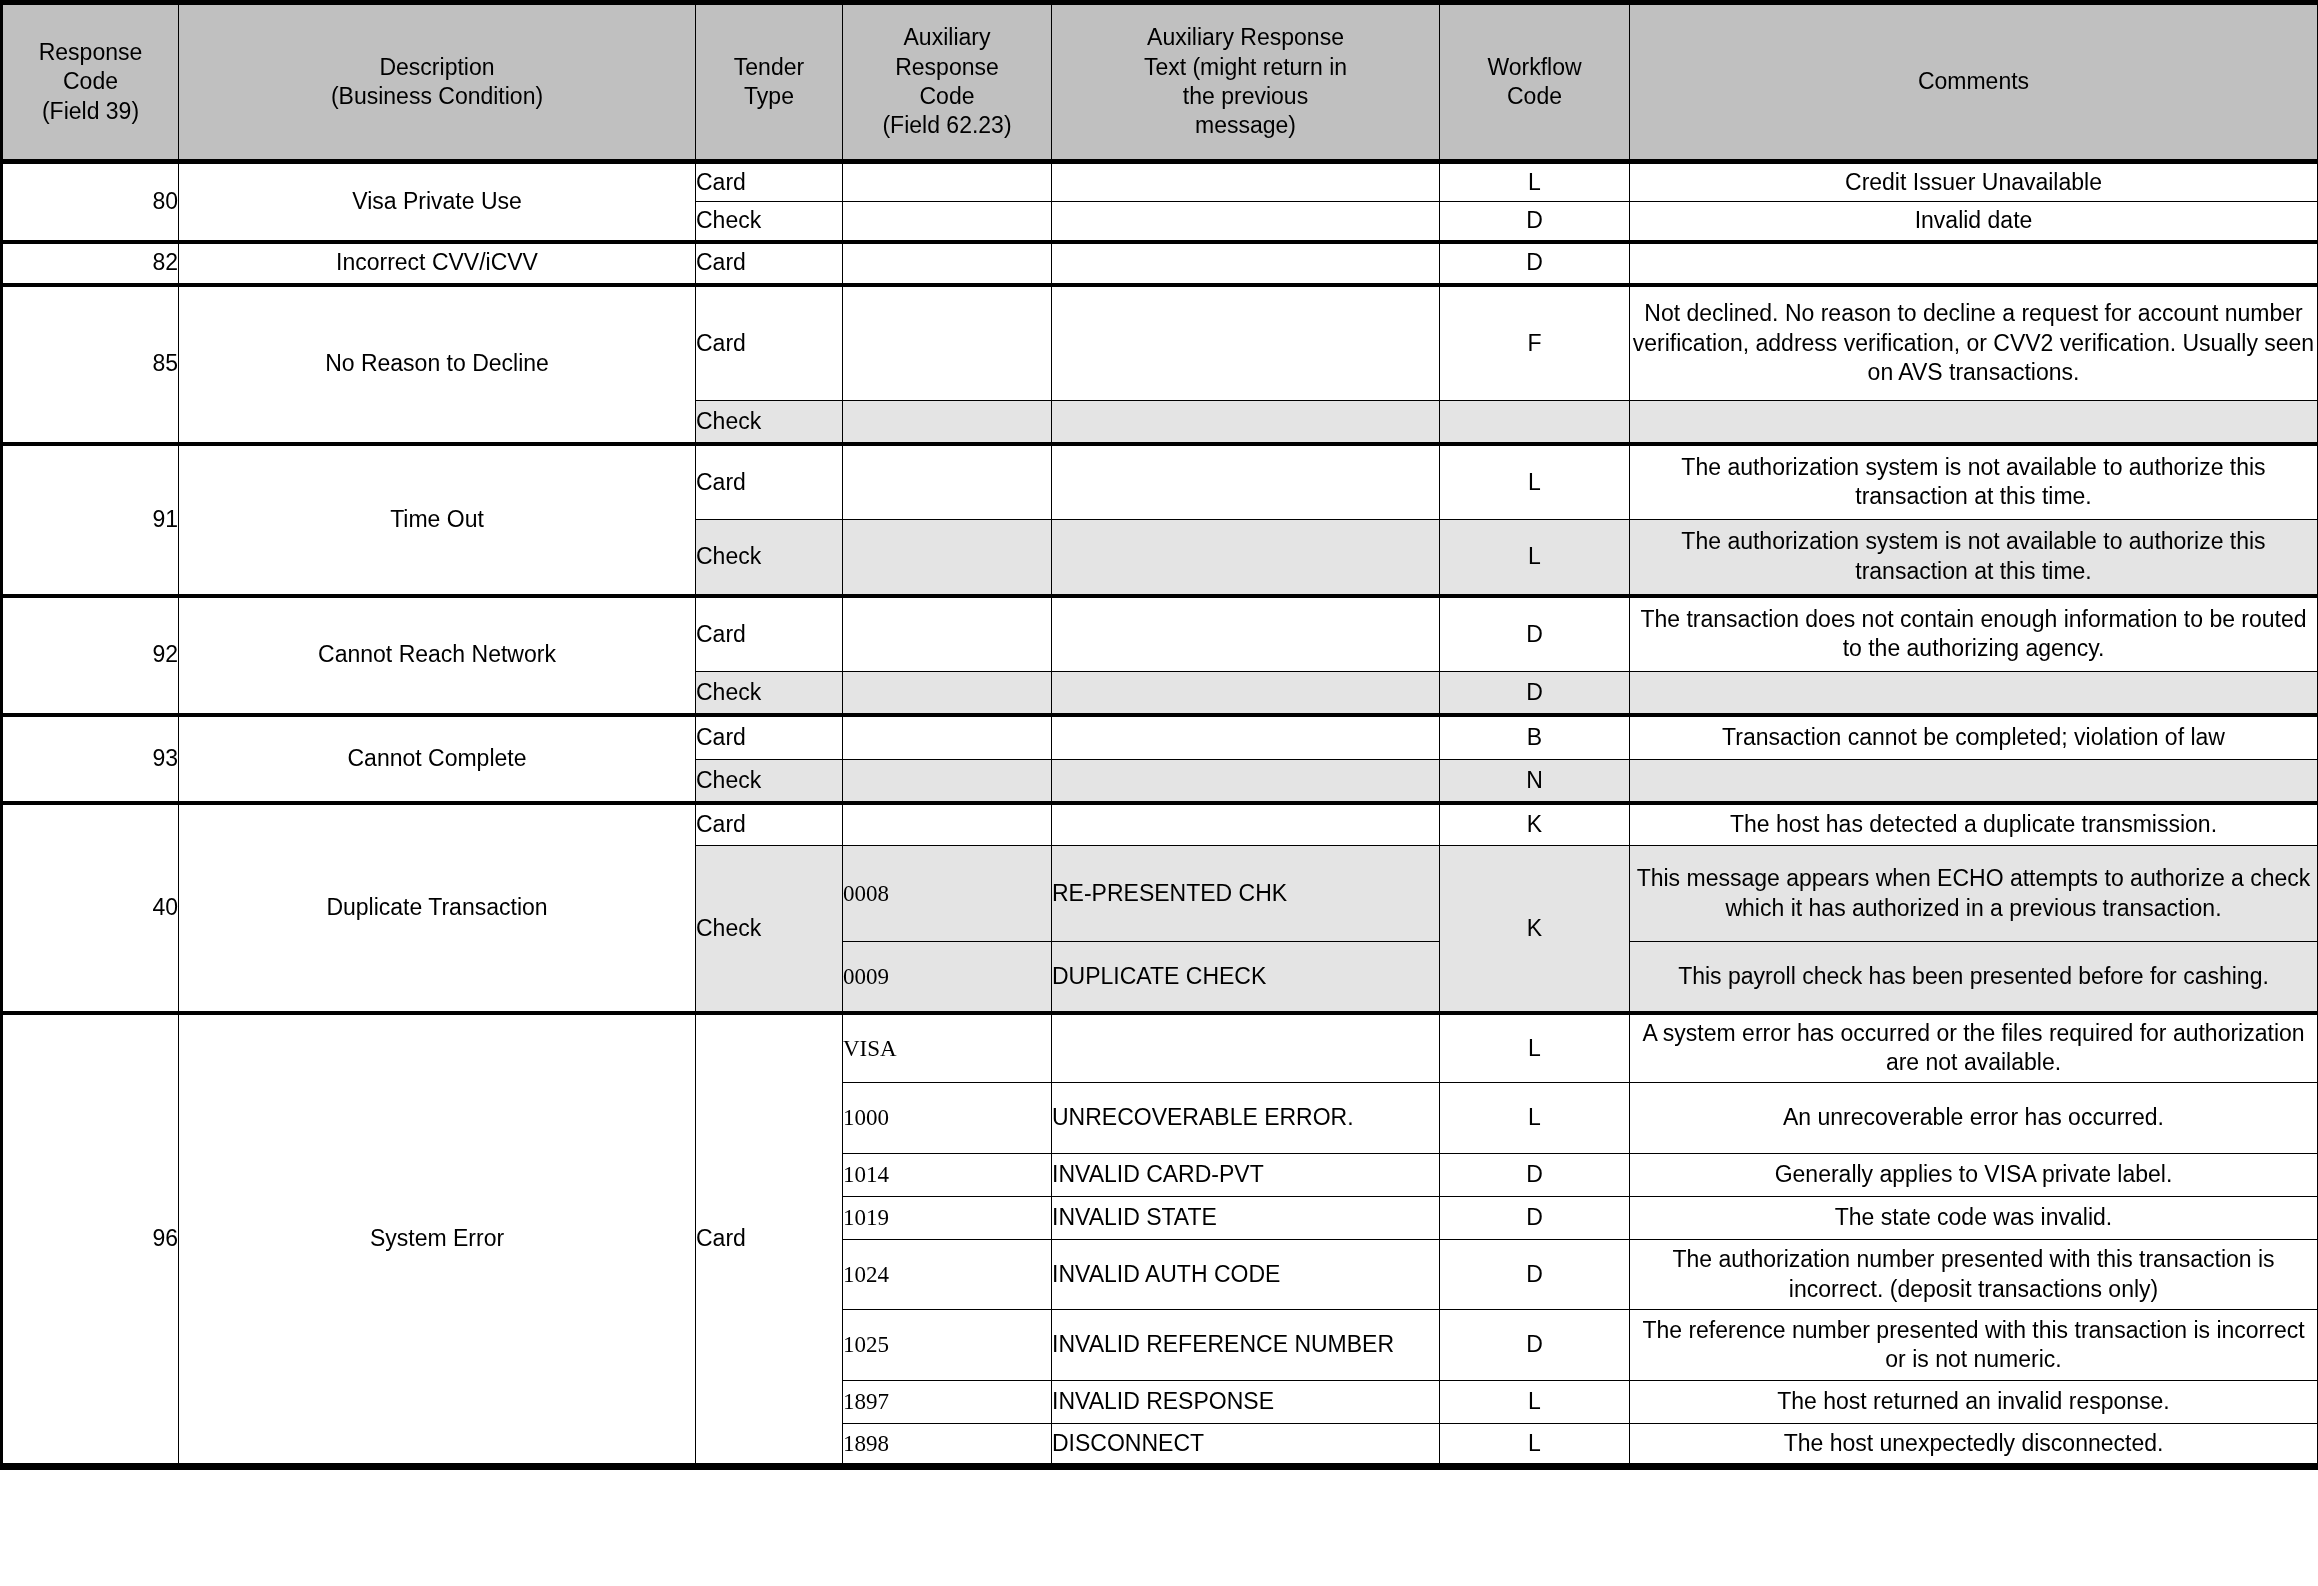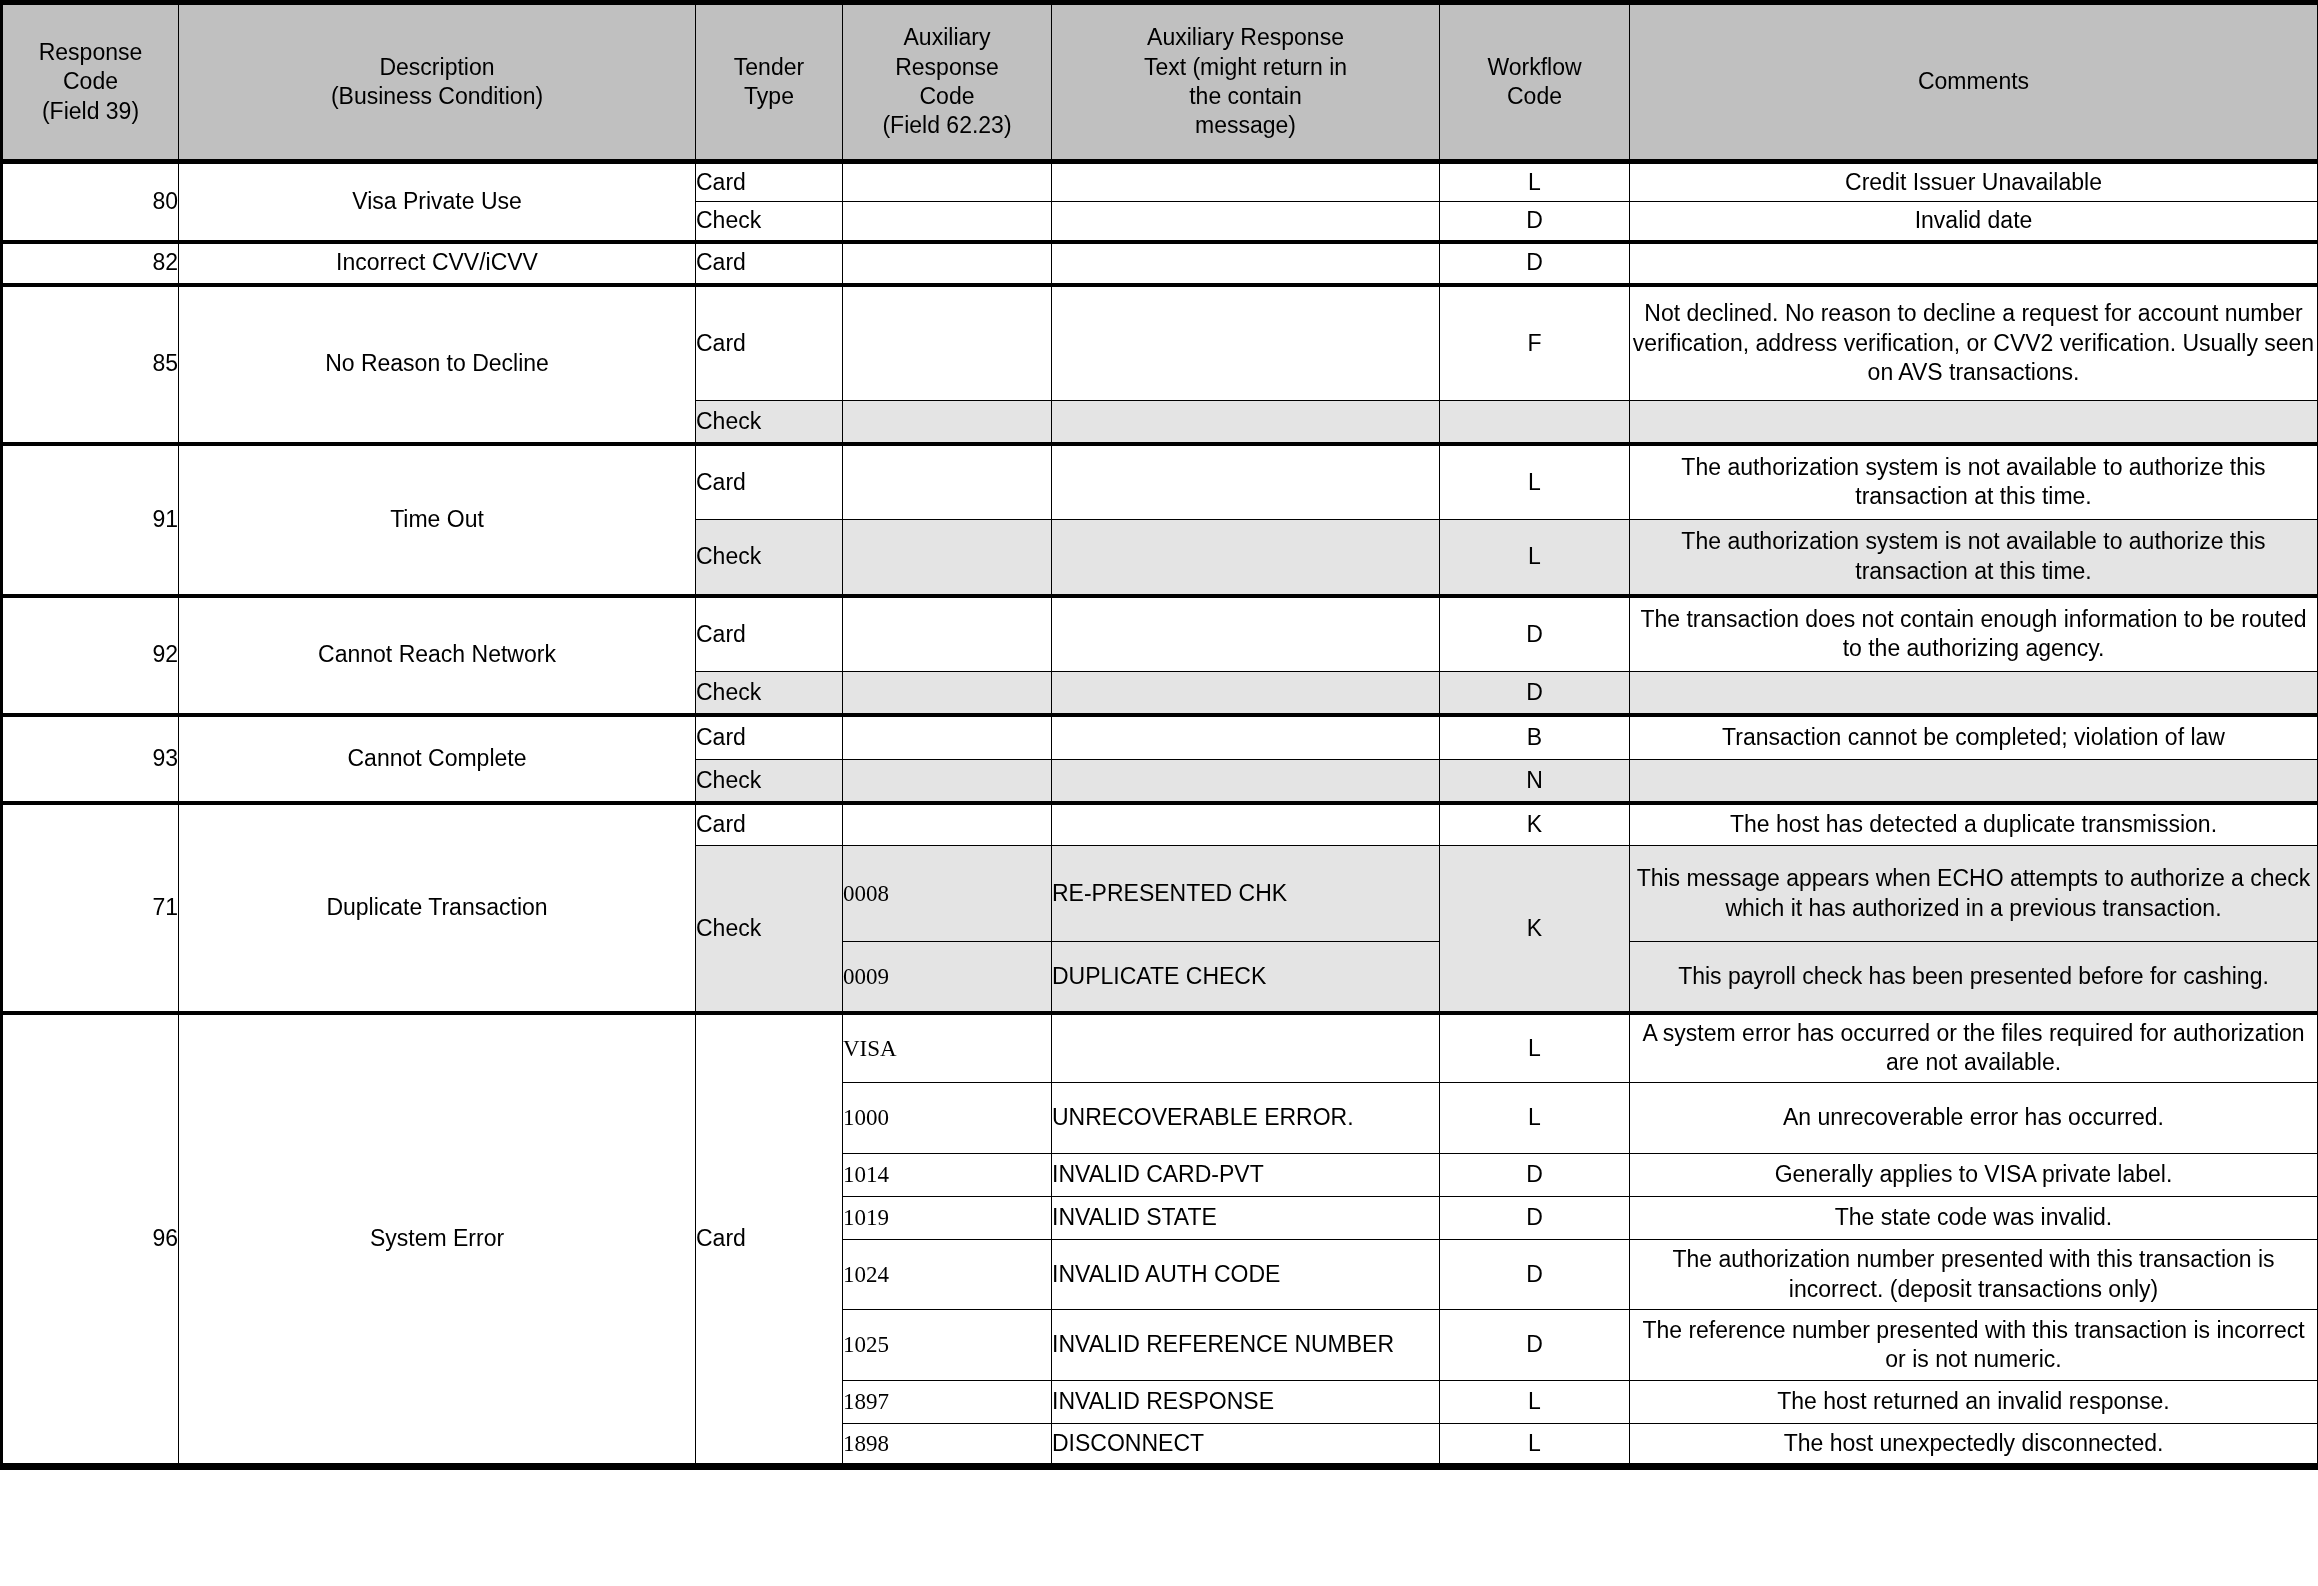--- a/index.html
+++ b/index.html
@@ -93,21 +93,21 @@
         </th>
         <th>
           <div>Auxiliary</div>
           <div>Response</div>
           <div>Code</div>
           <div>(Field 62.23)</div>
         </th>
         <th>
           <div>Auxiliary Response</div>
           <div>Text (might return in</div>
-          <div>the contain</div>
+          <div>the previous</div>
           <div>message)</div>
         </th>
         <th>
           <div>Workflow</div>
           <div>Code</div>
         </th>
         <th>
           <div>Comments</div>
         </th>
       </tr>
@@ -196,21 +196,21 @@
           <td class="c-comment thickTop">Transaction cannot be completed; violation of law</td>
         </tr>
         <tr style="height: 43px;">
           <td class="c-tender shade">Check</td>
           <td class="c-aux shade"></td>
           <td class="c-auxtext shade"></td>
           <td class="c-wf shade">N</td>
           <td class="c-comment shade"></td>
         </tr>
         <tr style="height: 43px;">
-          <td class="c-code thickTop" rowspan="3">71</td>
+          <td class="c-code thickTop" rowspan="3">40</td>
           <td class="c-desc thickTop" rowspan="3">Duplicate Transaction</td>
           <td class="c-tender thickTop">Card</td>
           <td class="c-aux thickTop"></td>
           <td class="c-auxtext thickTop"></td>
           <td class="c-wf thickTop">K</td>
           <td class="c-comment thickTop">The host has detected a duplicate transmission.</td>
         </tr>
         <tr style="height: 96px;">
           <td class="c-tender shade" rowspan="2">Check</td>
           <td class="c-aux shade">0008</td>

